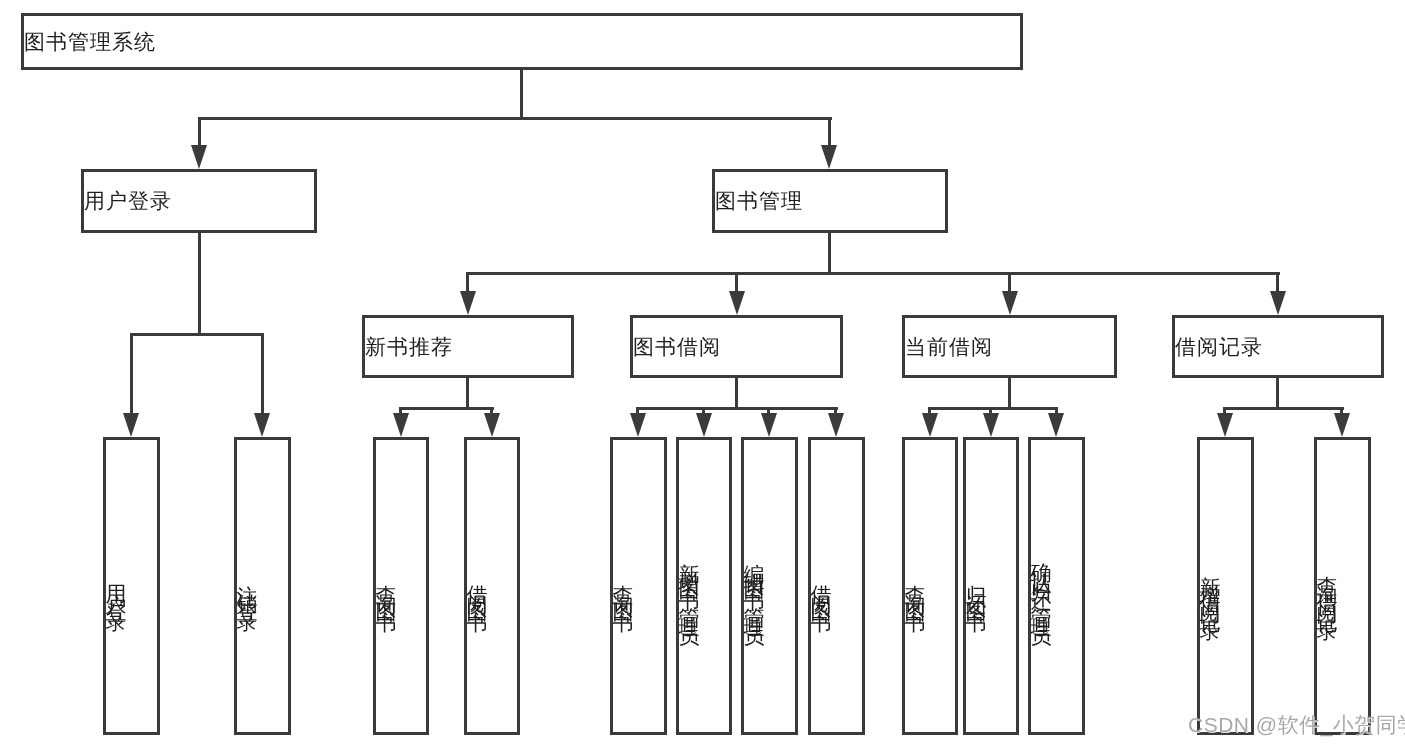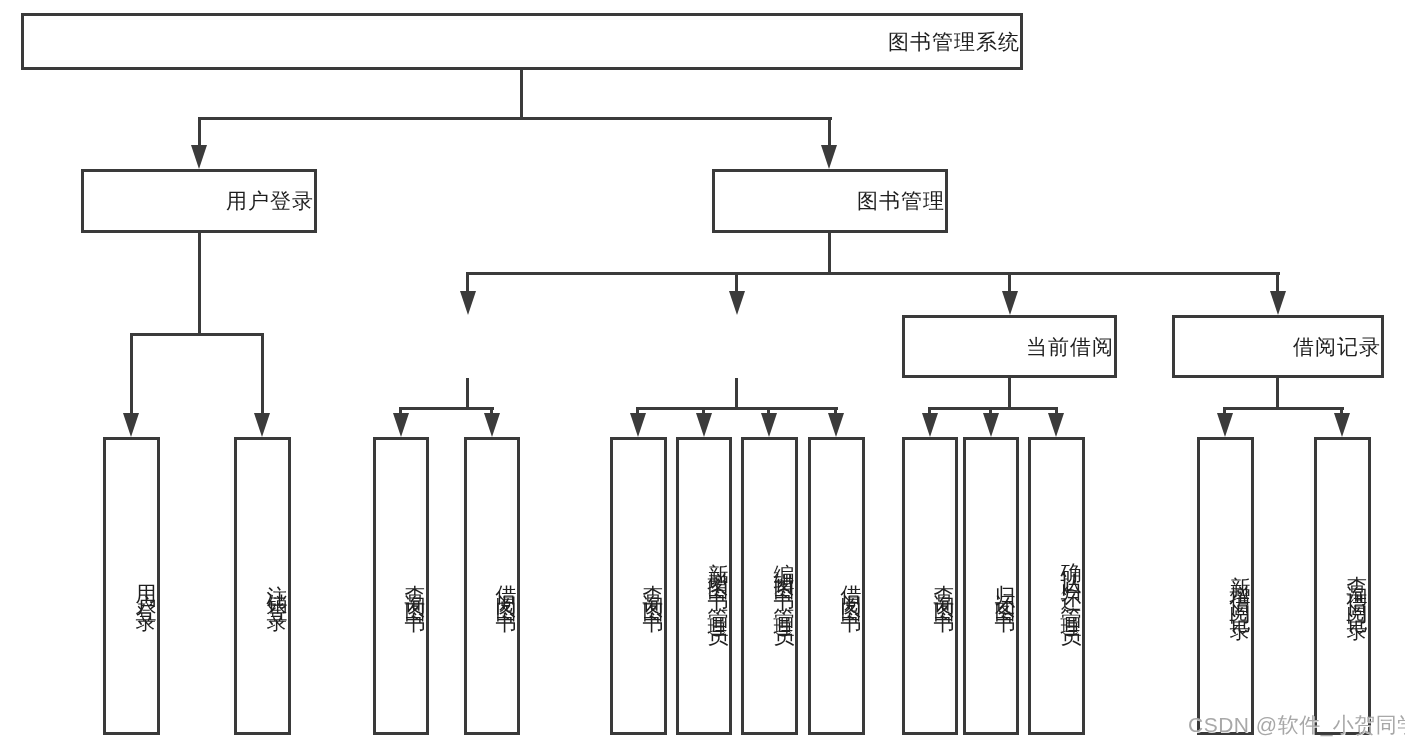--- a/index.html
+++ b/index.html
@@ -8,21 +8,21 @@
     width:1405px;height:747px;
     background:#ffffff;
     overflow:hidden;
     font-family:"Liberation Sans","DejaVu Sans",sans-serif;
   }
   .box{
     position:absolute;
     box-sizing:border-box;
     border:3px solid #3a3a3a;
     background:#ffffff;
-    display:flex;align-items:center;justify-content:flex-end;
+    display:flex;align-items:center;justify-content:flex-start;
     color:#1f1f1f;
     font-size:21px;
     letter-spacing:1px;
     z-index:2;
   }
   .leaf{
     font-size:21px;
   }
   .leaf .vtext{
     writing-mode:vertical-rl;
@@ -60,21 +60,27 @@
   </div>
 
   <div class="box" style="left:81px;top:169px;width:236px;height:64px;">
     <span>用户登录</span>
   </div>
 
   <div class="box" style="left:712px;top:169px;width:236px;height:64px;">
     <span>图书管理</span>
   </div>
 
-
+  <div class="box" style="left:362px;top:315px;width:212px;height:63px;">
+    <span>新书推荐</span>
+  </div>
+
+  <div class="box" style="left:630px;top:315px;width:213px;height:63px;">
+    <span>图书借阅</span>
+  </div>
 
   <div class="box" style="left:1172px;top:315px;width:212px;height:63px;">
     <span>借阅记录</span>
   </div>
 
   <div class="box" style="left:902px;top:315px;width:215px;height:63px;">
     <span>当前借阅</span>
   </div>
 
   <div class="box leaf" style="left:103px;top:437px;width:57px;height:298px;">

